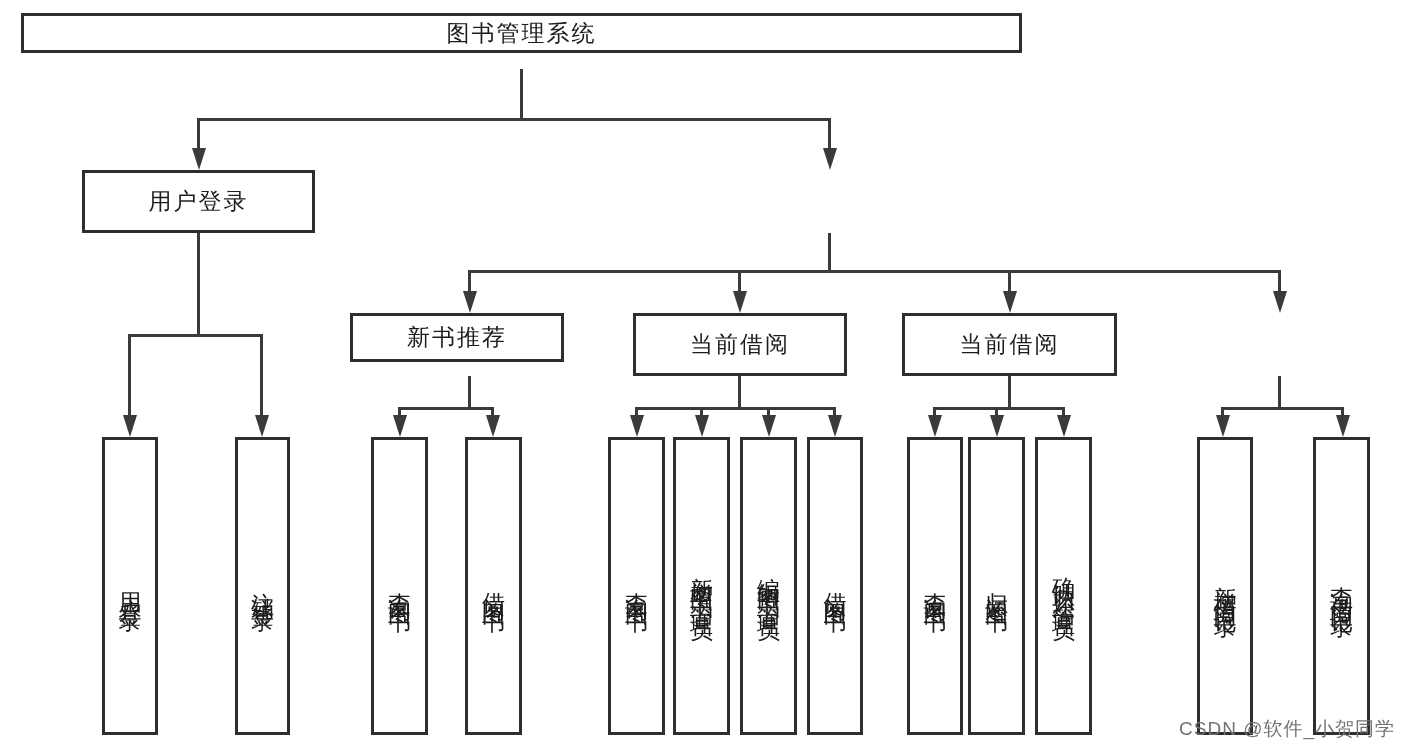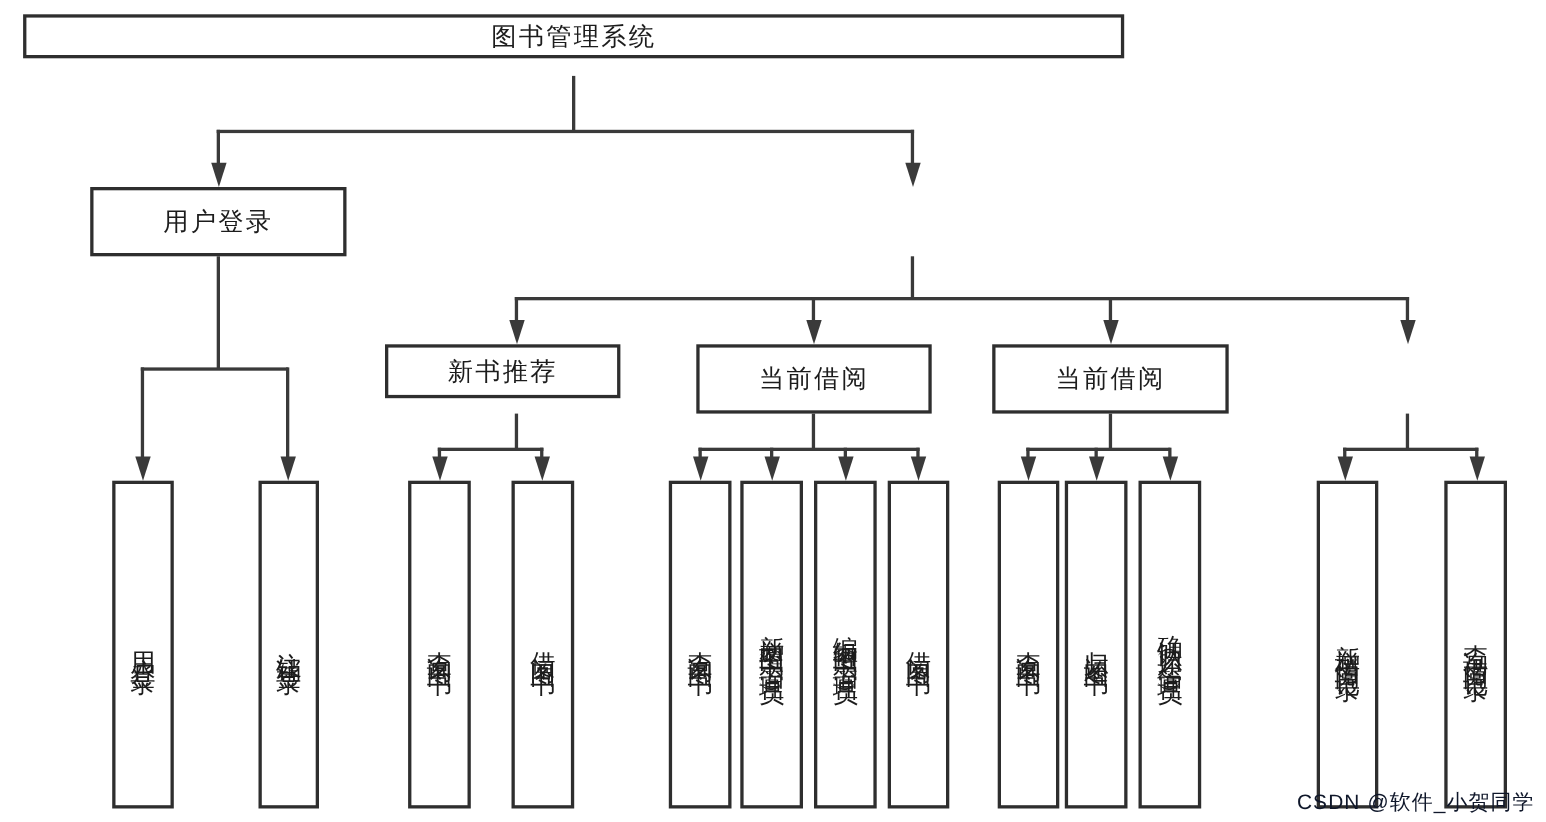--- a/index.html
+++ b/index.html
@@ -35,21 +35,21 @@
     border-left:7px solid transparent;
     border-right:7px solid transparent;
     border-top:22px solid #3a3a3a;
   }
   
   .watermark{
     position:absolute;
     left:1145px;top:716px;width:250px;
     text-align:right;
     font-size:19px;
-    color:#0f172a;
+    color:#737373;
     letter-spacing:1px;
     white-space:nowrap;
   }
 </style>
 </head>
 <body>
 
 <div id="canvas">
 
   <div class="node hnode" style="left:21px;top:13px;width:1001px;height:40px">图书管理系统</div>

